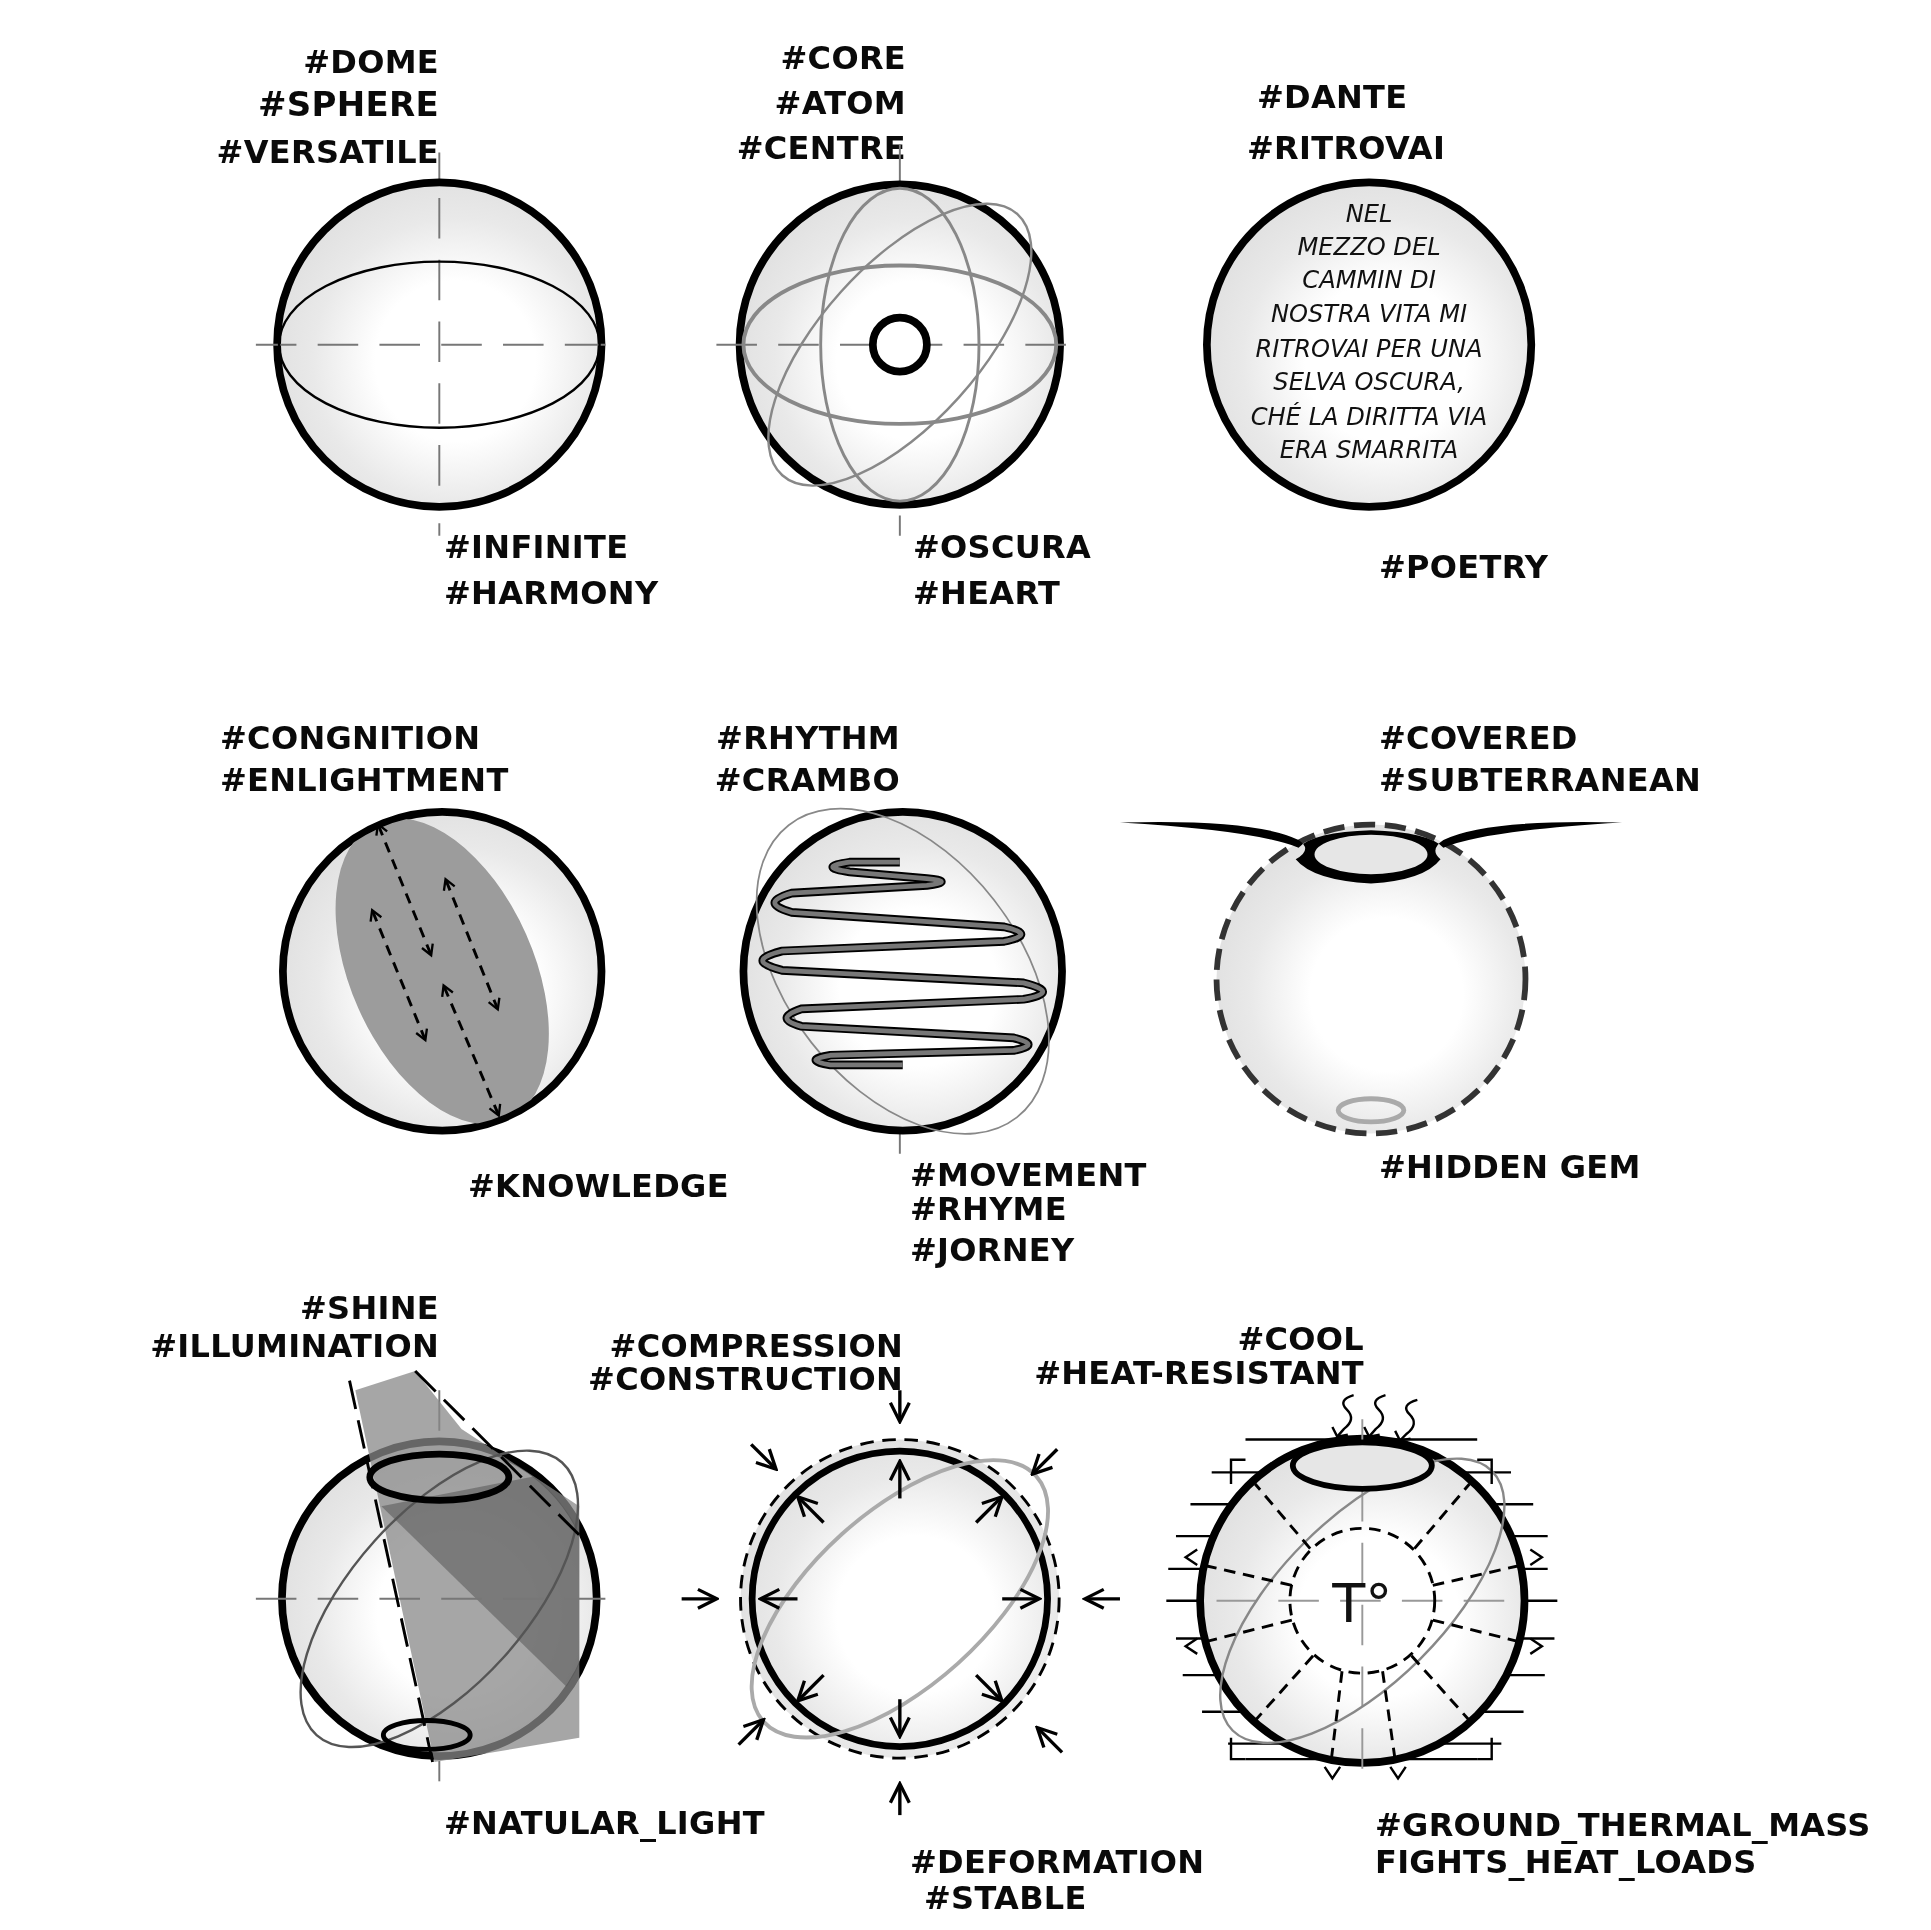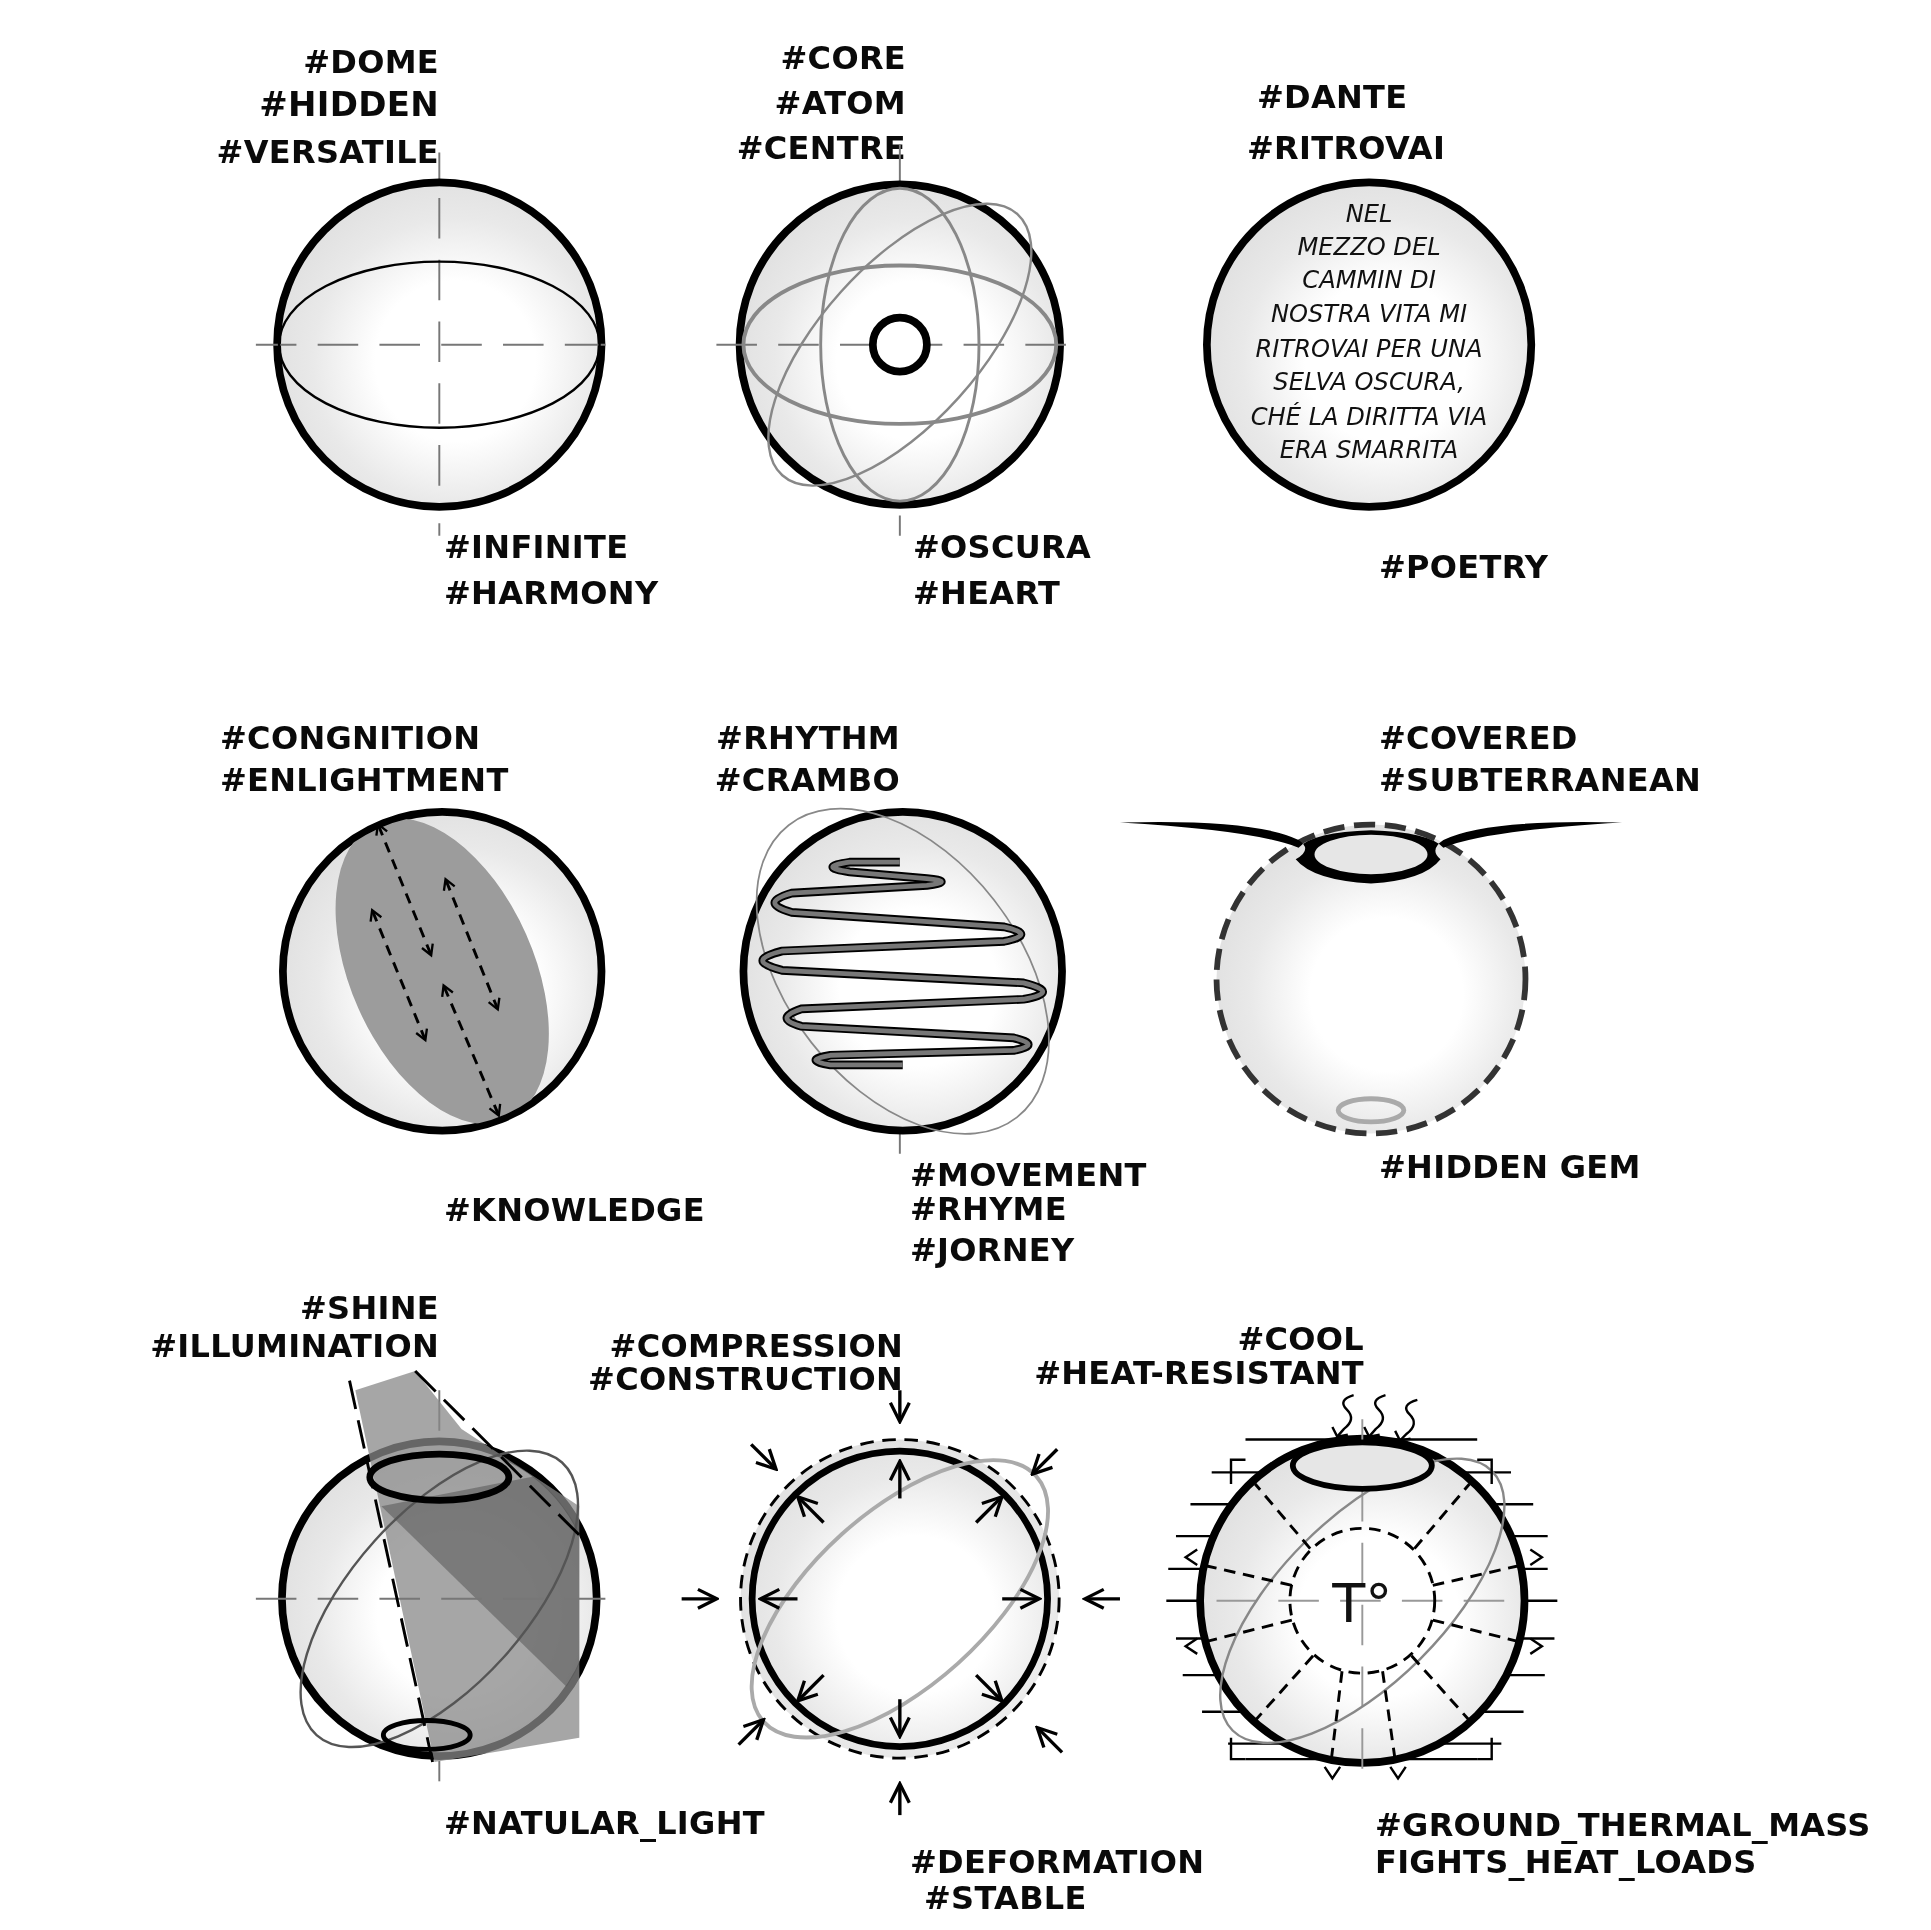--- a/index.html
+++ b/index.html
@@ -9,38 +9,38 @@
          color:#0a0a0a; font-size:32px; line-height:1; white-space:nowrap; letter-spacing:0.3px; }
   .tag.right { text-align:right; }
   .tag.big { font-size:34px; }
   svg.art { position:absolute; left:0; top:0; }
   .poem { font-family:"DejaVu Sans", sans-serif; font-style:italic; font-weight:normal; fill:#111; }
 </style>
 </head>
 <body>
 
 <div class="tag right" style="right:1492px; top:46px;">#DOME</div>
-<div class="tag right big" style="right:1492px; top:87px;">#HIDDEN</div>
+<div class="tag right big" style="right:1492px; top:87px;">#SPHERE</div>
 <div class="tag right" style="right:1492px; top:136px;">#VERSATILE</div>
 <div class="tag" style="left:444px; top:531px;">#INFINITE</div>
 <div class="tag" style="left:444px; top:577px;">#HARMONY</div>
 
 <div class="tag right" style="right:1025px; top:42px;">#CORE</div>
 <div class="tag right" style="right:1025px; top:87px;">#ATOM</div>
 <div class="tag right" style="right:1025px; top:132px;">#CENTRE</div>
 <div class="tag" style="left:913px; top:531px;">#OSCURA</div>
 <div class="tag" style="left:913px; top:577px;">#HEART</div>
 
 <div class="tag" style="left:1257px; top:81px;">#DANTE</div>
 <div class="tag" style="left:1247px; top:132px;">#RITROVAI</div>
 <div class="tag" style="left:1379px; top:531px;margin-top:20px;">#POETRY</div>
 
 <div class="tag" style="left:220px; top:722px;">#CONGNITION</div>
 <div class="tag" style="left:220px; top:764px;">#ENLIGHTMENT</div>
-<div class="tag" style="left:444px; top:1170px;margin-top:24px;">#KNOWLEDGE</div>
+<div class="tag" style="left:468px; top:1170px;">#KNOWLEDGE</div>
 
 <div class="tag right" style="right:1031px; top:722px;">#RHYTHM</div>
 <div class="tag right" style="right:1031px; top:764px;">#CRAMBO</div>
 <div class="tag" style="left:910px; top:1159px;">#MOVEMENT</div>
 <div class="tag" style="left:910px; top:1193px;">#RHYME</div>
 <div class="tag" style="left:910px; top:1234px;">#JORNEY</div>
 
 <div class="tag" style="left:1379px; top:722px;">#COVERED</div>
 <div class="tag" style="left:1379px; top:764px;">#SUBTERRANEAN</div>
 <div class="tag" style="left:1379px; top:1151px;">#HIDDEN GEM</div>

